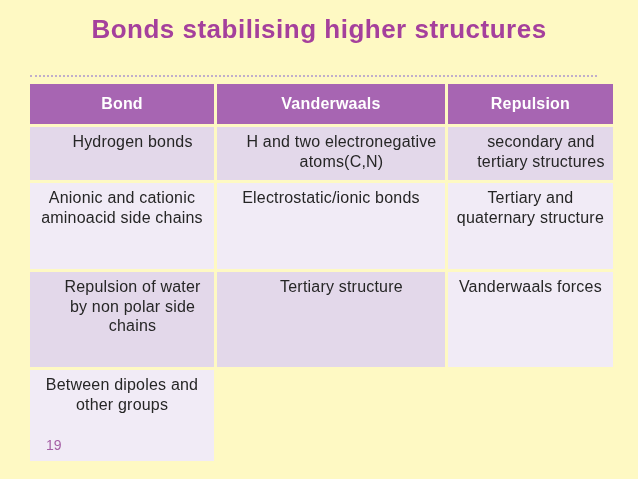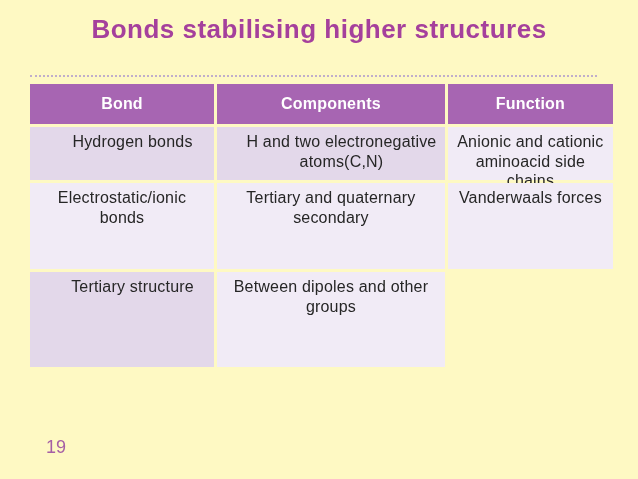--- a/index.html
+++ b/index.html
@@ -66,47 +66,49 @@
   .row-odd  { background: #e3d8ea; padding-left: 29px; }
   .row-even { background: #f1ebf6; }
   .serif {
     font-family: "Liberation Serif", serif;
     letter-spacing: 0;
   }
   .page-number {
     position: absolute;
     left: 46px;
     top: 437px;
-    font-size: 18px;
+    font-size: 14px;
     color: #a55fa5;
   }
 </style>
 </head>
 <body>
 
 <div class="slide">
 
   <h1 class="title">Bonds stabilising higher structures</h1>
 
   <div class="separator"></div>
 
   <div class="bonds-table">
 
     <div class="cell header">Bond</div>
-    <div class="cell header">Components</div>
-    <div class="cell header">Function</div>
+    <div class="cell header">Vanderwaals</div>
+    <div class="cell header">Repulsion</div>
 
     <div class="cell row-odd">Hydrogen bonds</div>
     <div class="cell row-odd">H and two electronegative atoms(C,N)</div>
+    <div class="cell row-odd">secondary and tertiary structures</div>
 
     <div class="cell row-even">Anionic and cationic aminoacid  side chains</div>
     <div class="cell row-even">Electrostatic/ionic bonds</div>
-    <div class="cell row-even">Tertiary and quaternary secondary</div>
+    <div class="cell row-even">Tertiary and quaternary structure</div>
+
+    <div class="cell row-odd">Repulsion of water by non polar side chains</div>
+    <div class="cell row-odd">Tertiary structure</div>
 
     <div class="cell row-even">Vanderwaals forces</div>
-
-    <div class="cell row-odd">Tertiary structure</div>
     <div class="cell row-even">Between dipoles  and other groups</div>
   </div>
 
   <div class="page-number">19</div>
 
 </div>
 
 </body></html>

